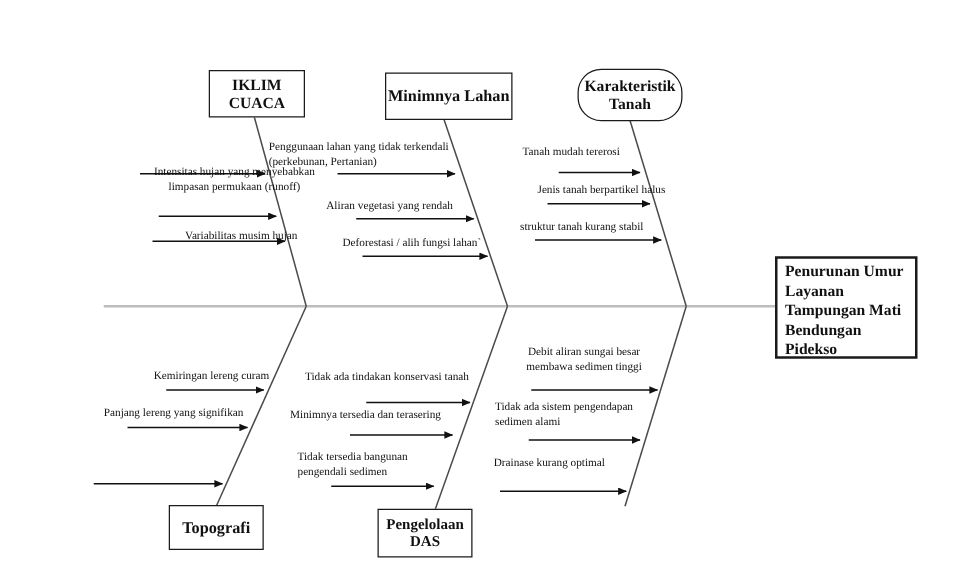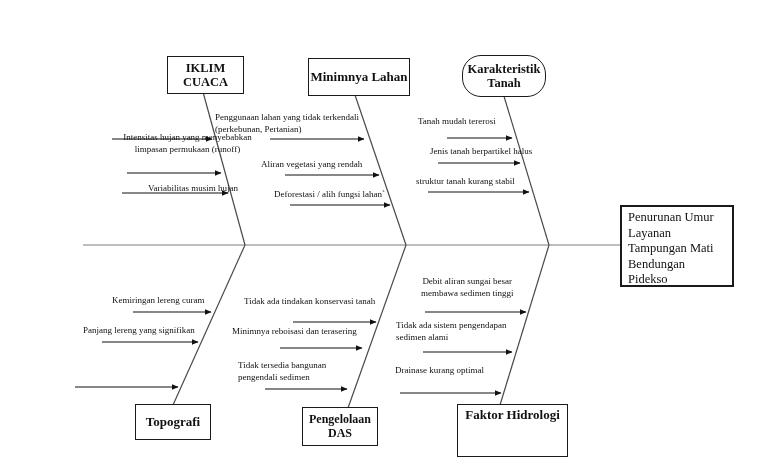--- a/index.html
+++ b/index.html
@@ -15,21 +15,21 @@
   .spine{stroke:var(--spine);stroke-width:2;}
   .bone{stroke:var(--bone);stroke-width:1.2;fill:none;}
   .arrow{stroke:var(--ink);stroke-width:1.1;}
   .ahead{fill:var(--ink);}
   .catbox{
     position:absolute;display:flex;align-items:center;justify-content:center;
     border:1.6px solid #1a1a1a;background:#fff;font-weight:bold;
     text-align:center;white-space:pre-line;line-height:1.15;
   }
   .headbox{
-    position:absolute;border:2px solid #1a1a1a;background:#fff;font-weight:normal;
+    position:absolute;border:2px solid #1a1a1a;background:#fff;font-weight:bold;
     white-space:pre-line;text-align:left;line-height:1.24;font-size:12.5px;
     padding:3px 4px 3px 6px;
   }
   .cause{
     position:absolute;font-size:9px;line-height:1.3;white-space:pre-line;
     text-align:center;
   }
   .cause.center{text-align:left;}
 </style>
 </head>
@@ -84,46 +84,45 @@
   <div class="catbox" style="left:308px;top:58px;width:100px;height:36px;font-size:13px;">Minimnya Lahan</div>
 
   <div class="catbox" style="left:462px;top:55px;width:82px;height:40px;font-size:12.5px;border-radius:19px;">Karakteristik
 Tanah</div>
 
   <div class="catbox" style="left:135px;top:404px;width:74px;height:34px;font-size:13px;">Topografi</div>
 
   <div class="catbox" style="left:302px;top:407px;width:74px;height:37px;font-size:12px;">Pengelolaan
 DAS</div>
 
-  <div class="catbox" style="left:457px;top:404px;width:111px;height:53px;font-size:13px;align-items:flex-start;padding-top:3px;box-sizing:border-box;">Faktor Hidrologi</div>
 
   <div class="headbox" style="left:620px;top:205px;width:100px;height:72px;">Penurunan Umur
 Layanan
 Tampungan Mati
 Bendungan
 Pidekso</div>
 
   <div class="cause" style="left:82px;top:132px;width:155px;margin-left:28px;">Intensitas hujan yang menyebabkan
 limpasan permukaan (runoff)</div>
   <div class="cause" style="left:116px;top:183px;margin-left:32px;">Variabilitas musim hujan</div>
 
   <div class="cause center" style="left:215px;top:112px;width:158px;">Penggunaan lahan yang tidak terkendali
 (perkebunan, Pertanian)</div>
   <div class="cause" style="left:261px;top:159px;">Aliran vegetasi yang rendah</div>
   <div class="cause" style="left:274px;top:189px;">Deforestasi / alih fungsi lahan`</div>
 
   <div class="cause" style="left:418px;top:116px;">Tanah mudah tererosi</div>
   <div class="cause" style="left:407px;top:146px;margin-left:23px;">Jenis tanah berpartikel halus</div>
   <div class="cause" style="left:416px;top:176px;">struktur tanah kurang stabil</div>
 
-  <div class="cause" style="left:112px;top:295px;">Kemiringan lereng curam</div>
+  <div class="cause" style="left:123px;top:295px;">Kemiringan lereng curam</div>
   <div class="cause" style="left:83px;top:325px;">Panjang lereng yang signifikan</div>
 
   <div class="cause" style="left:244px;top:296px;">Tidak ada tindakan konservasi tanah</div>
-  <div class="cause" style="left:232px;top:326px;">Minimnya reboisasi dan terasering</div>
+  <div class="cause" style="left:232px;top:326px;">Minimnya tersedia dan terasering</div>
   <div class="cause center" style="left:238px;top:360px;width:96px;">Tidak tersedia bangunan
 pengendali sedimen</div>
 
   <div class="cause" style="left:421px;top:276px;">Debit aliran sungai besar
 membawa sedimen tinggi</div>
   <div class="cause center" style="left:396px;top:320px;width:114px;">Tidak ada sistem pengendapan
 sedimen alami</div>
   <div class="cause" style="left:395px;top:365px;">Drainase kurang optimal</div>
 
 </div>

